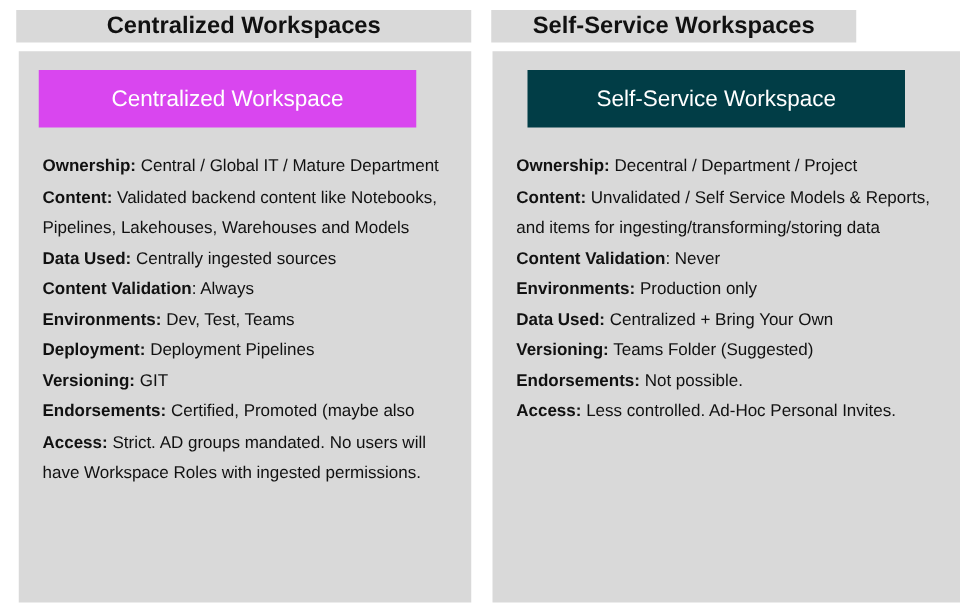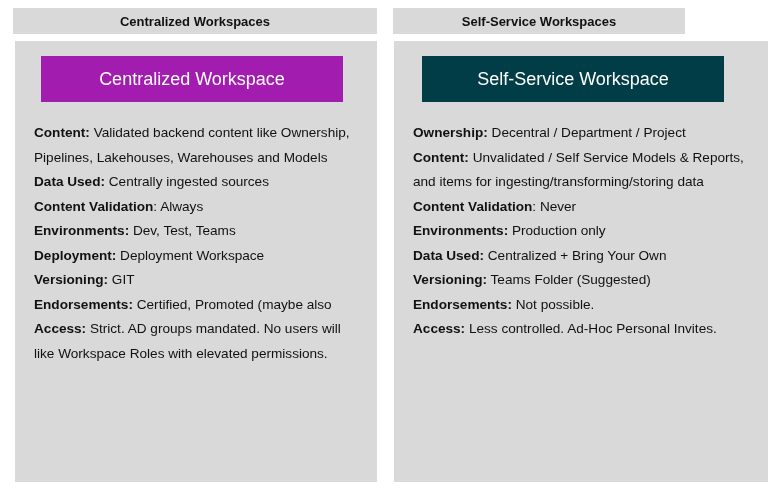--- a/index.html
+++ b/index.html
@@ -1,45 +1,46 @@
 <!DOCTYPE html>
 <html><head>
 <meta charset="utf-8">
 <style>
   html, body { margin:0; padding:0; }
   body { width:768px; height:492px; background:#ffffff; position:relative; overflow:hidden;
          font-family:"Liberation Sans", sans-serif; color:#111; }
   .hdr { position:absolute; top:8px; height:26px; background:#d9d9d9; font-weight:bold;
-         font-size:13px; display:flex; align-items:center; justify-content:center; }
+         font-size:19px; display:flex; align-items:center; justify-content:center; }
   .panel { position:absolute; top:41px; height:441px; background:#d9d9d9; }
   .tbox { position:absolute; top:15px; height:46px; width:302px; display:flex; align-items:center;
           justify-content:center; color:#ffffff; font-size:18px; }
   .list { position:absolute; top:80px; left:19px; right:8px; font-size:13.6px; line-height:24.5px; }
   .list b { font-weight:bold; }
   .row { white-space:nowrap; }
 </style>
 </head>
 <body>
 
 <div class="hdr" style="left:13px;width:364px;">Centralized Workspaces</div>
 <div class="hdr" style="left:393px;width:292px;">Self-Service Workspaces</div>
 
 <div class="panel" style="left:15px;width:362px;">
-  <div class="tbox" style="left:26px;background:#a21caf;">Centralized Workspace</div>
+  <div class="tbox" style="left:16px;background:#d946ef;">Centralized Workspace</div>
   <div class="list" id="list0">
-      <div class="row"><b>Content:</b><span> Validated backend content like Ownership,</span></div>
+      <div class="row"><b>Ownership:</b><span> Central / Global IT / Mature Department</span></div>
+      <div class="row"><b>Content:</b><span> Validated backend content like Notebooks,</span></div>
       <div class="row"><b></b><span>Pipelines, Lakehouses, Warehouses and Models</span></div>
       <div class="row"><b>Data Used:</b><span> Centrally ingested sources</span></div>
       <div class="row"><b>Content Validation</b><span>: Always</span></div>
       <div class="row"><b>Environments:</b><span> Dev, Test, Teams</span></div>
-      <div class="row"><b>Deployment:</b><span> Deployment Workspace</span></div>
+      <div class="row"><b>Deployment:</b><span> Deployment Pipelines</span></div>
       <div class="row"><b>Versioning:</b><span> GIT</span></div>
       <div class="row"><b>Endorsements:</b><span> Certified, Promoted (maybe also</span></div>
       <div class="row"><b>Access:</b><span> Strict. AD groups mandated. No users will</span></div>
-      <div class="row"><b></b><span>like Workspace Roles with elevated permissions.</span></div>
+      <div class="row"><b></b><span>have Workspace Roles with ingested permissions.</span></div>
     </div>
 </div>
 
 <div class="panel" style="left:394px;width:388px;">
   <div class="tbox" style="left:28px;background:#013d46;">Self-Service Workspace</div>
   <div class="list" id="list1">
       <div class="row"><b>Ownership:</b><span> Decentral / Department / Project</span></div>
       <div class="row"><b>Content:</b><span> Unvalidated / Self Service Models &amp; Reports,</span></div>
       <div class="row"><b></b><span>and items for ingesting/transforming/storing data</span></div>
       <div class="row"><b>Content Validation</b><span>: Never</span></div>

